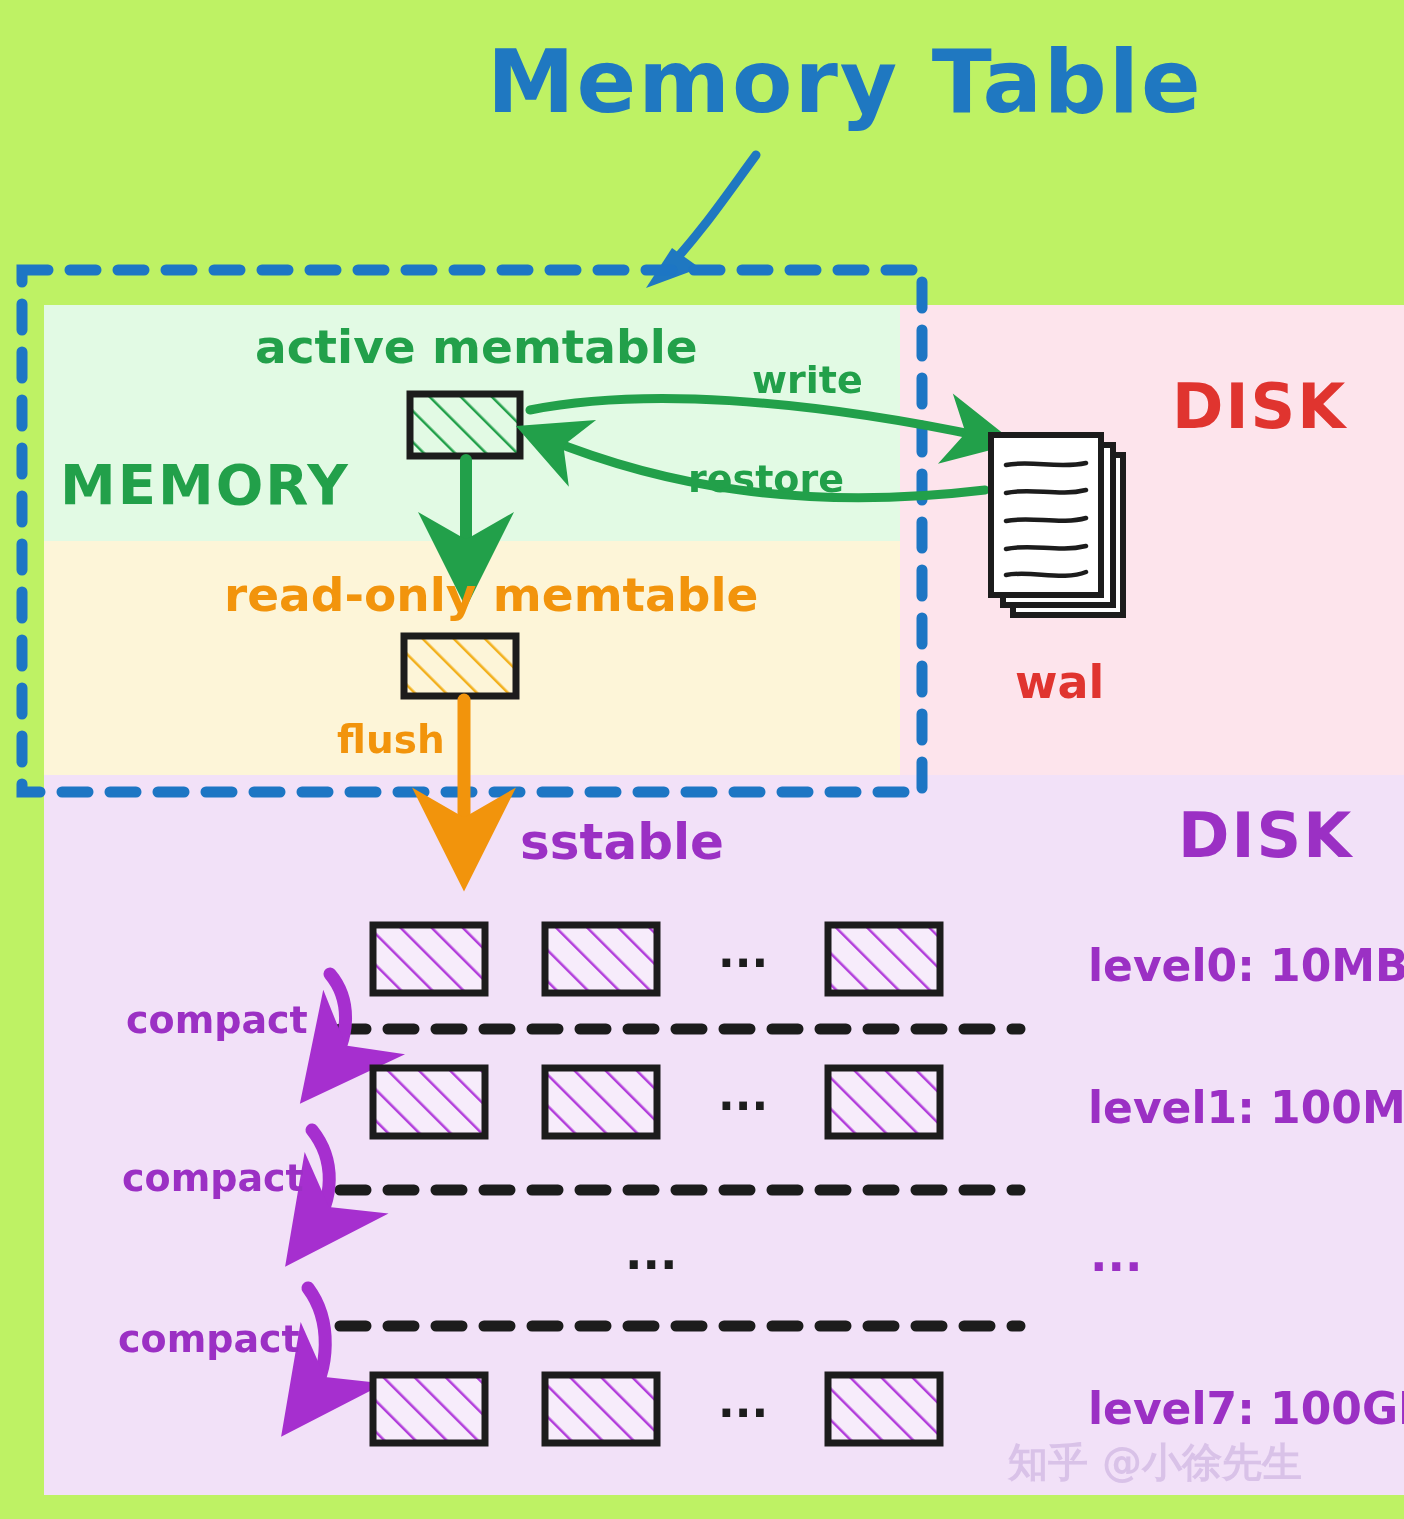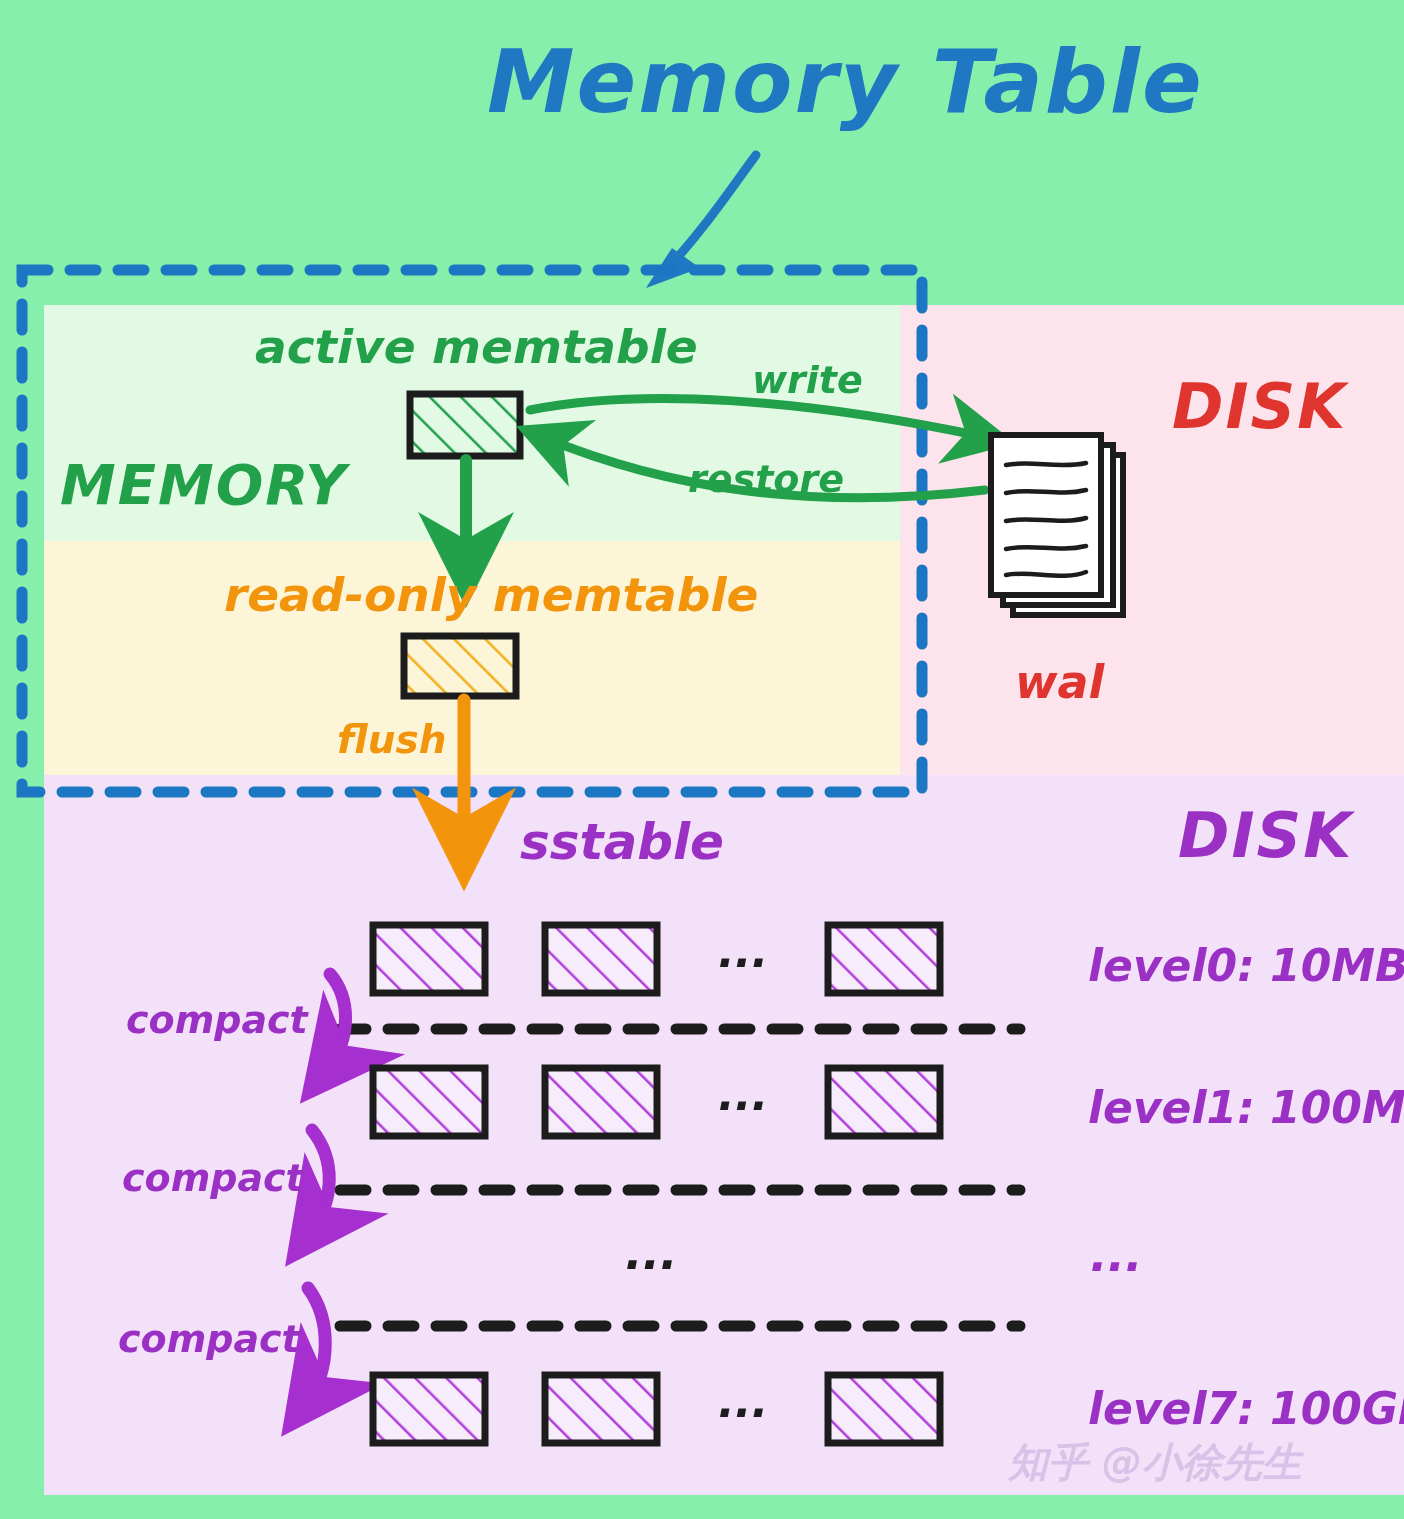--- a/index.html
+++ b/index.html
@@ -7,23 +7,22 @@
     padding: 0;
     background: #ffffff;
   }
   body {
     font-family: "DejaVu Sans", sans-serif;
   }
   #canvas {
     position: relative;
     width: 1404px;
     height: 1519px;
-    background: #86efac;
+    background: #bef264;
     overflow: hidden;
-    font-style: italic;
   }
   svg.layer {
     position: absolute;
     left: 0;
     top: 0;
     width: 1404px;
     height: 1519px;
   }
   .hand {
     font-family: "DejaVu Sans", sans-serif;

